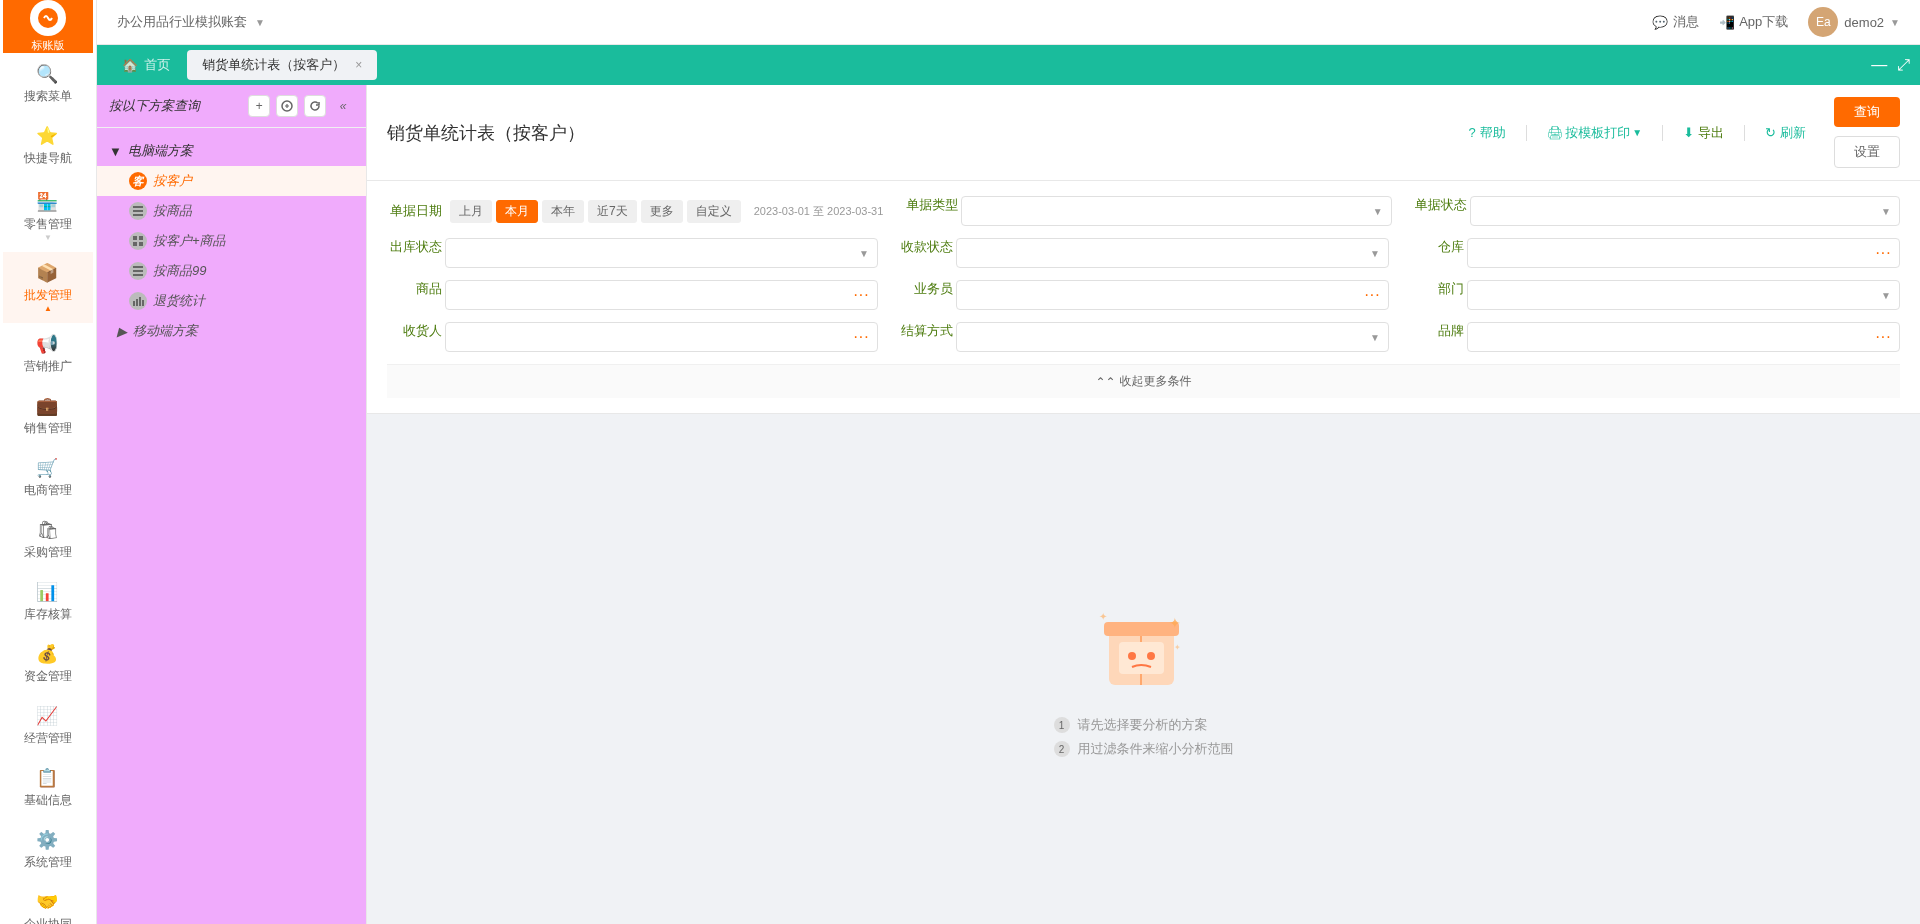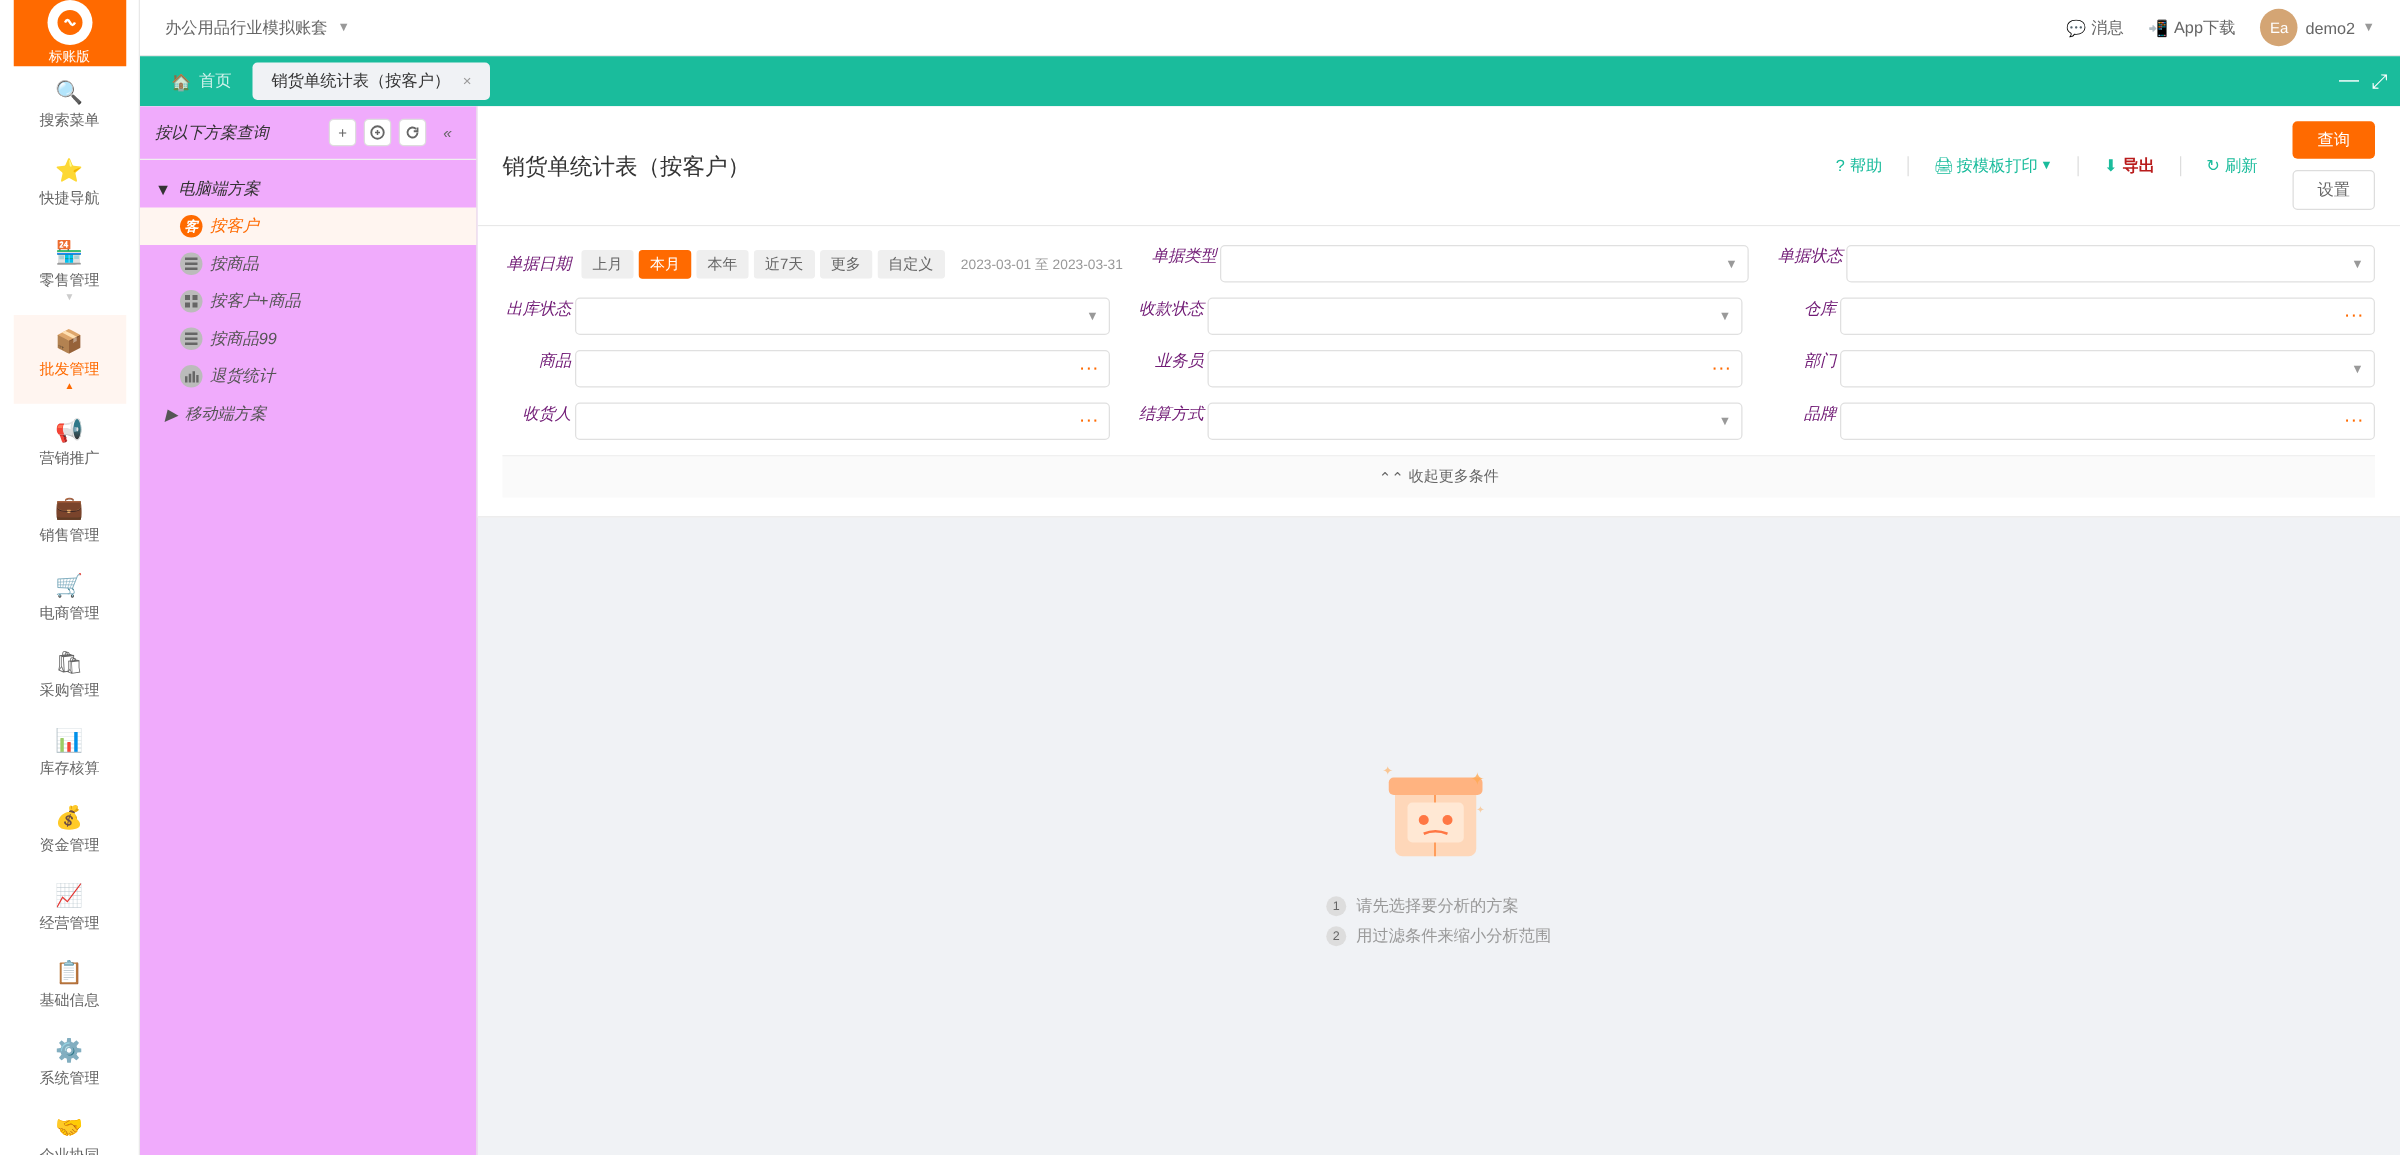--- a/index.html
+++ b/index.html
@@ -1,19 +1,19 @@
 <!DOCTYPE html>
 <html><head>
   <meta charset="utf-8">
   <style>
     * { margin: 0; padding: 0; box-sizing: border-box; }
     body { font-family: 'Microsoft YaHei', Arial, sans-serif; font-size: 13px; background: #f0f2f5; color: #333; width: 1920px; height: 924px; overflow: hidden; display: flex; }
 
     
-    .sidebar { width: 112px; background: #fff; display: flex; flex-direction: column; align-items: center; border-right: 1px solid #e8e8e8; height: 100vh; }
+    .sidebar { width: 97px; background: #fff; display: flex; flex-direction: column; align-items: center; border-right: 1px solid #e8e8e8; height: 100vh; }
     .sidebar-logo { width: 90px; height: 60px; background: #ff6a00; display: flex; flex-direction: column; align-items: center; justify-content: center; color: white; font-size: 11px; }
     .sidebar-logo .logo-icon { width: 36px; height: 36px; background: white; border-radius: 50%; display: flex; align-items: center; justify-content: center; margin-bottom: 2px; }
     .sidebar-logo .logo-icon svg { width: 24px; height: 24px; }
     .sidebar-item { width: 90px; padding: 10px 5px; display: flex; flex-direction: column; align-items: center; cursor: pointer; color: #666; font-size: 12px; border-bottom: none; }
     .sidebar-item.active { color: #ff6a00; background: #fff5f0; }
     .sidebar-item .s-icon { font-size: 18px; margin-bottom: 3px; }
     .sidebar-divider { width: 60px; height: 1px; background: #eee; margin: 2px 0; }
 
     
     .main-area { flex: 1; display: flex; flex-direction: column; height: 100vh; overflow: hidden; }
@@ -66,21 +66,21 @@
     .page-action-btn { display: flex; align-items: center; gap: 4px; font-size: 13px; color: #666; cursor: pointer; padding: 4px 8px; border-radius: 4px; }
     .page-action-divider { width: 1px; height: 16px; background: #ddd; }
     .primary-btn { background: #ff6a00; color: white; border: none; padding: 6px 20px; border-radius: 4px; cursor: pointer; font-size: 13px; }
     .secondary-btn { background: white; color: #666; border: 1px solid #ddd; padding: 6px 16px; border-radius: 4px; cursor: pointer; font-size: 13px; }
 
     
     .filter-area { background: #fff; padding: 15px 20px; border-bottom: 1px solid #e8e8e8; }
     .filter-row { display: flex; align-items: center; margin-bottom: 12px; gap: 20px; }
     .filter-row:last-child { margin-bottom: 0; }
     .filter-item { display: flex; align-items: flex-start; gap: 3px; flex: 1; }
-    .filter-label { font-size: 13px; color: #701a75; white-space: nowrap; min-width: 55px; text-align: right; font-style: italic; }
+    .filter-label { font-size: 13px; color: #4d7c0f; white-space: nowrap; min-width: 55px; text-align: right; }
     .filter-input { flex: 1; height: 30px; border: 1px solid #e0e0e0; border-radius: 4px; padding: 0 8px; font-size: 13px; color: #333; background: white; display: flex; align-items: center; justify-content: space-between; cursor: pointer; }
     .filter-select { flex: 1; height: 30px; border: 1px solid #e0e0e0; border-radius: 4px; padding: 0 8px; font-size: 13px; color: #333; background: white; display: flex; align-items: center; justify-content: space-between; cursor: pointer; position: relative; }
     .filter-dots { color: #ff6a00; font-size: 16px; cursor: pointer; }
     .filter-arrow { color: #999; font-size: 10px; }
 
     
     .date-filter-btns { display: flex; gap: 4px; align-items: center; }
     .date-btn { padding: 2px 8px; border-radius: 3px; font-size: 12px; cursor: pointer; border: 1px solid transparent; color: #666; }
     .date-btn.active { background: #ff6a00; color: white; border-color: #ff6a00; }
     .date-range { font-size: 11px; color: #999; margin-left: 5px; }
@@ -314,21 +314,21 @@
           </div>
           <div class="page-action-divider"></div>
           <div class="page-action-btn dropdown-with-arrow">
             <span style="color:#1abc9c;">🖨</span>
             <span style="color:#1abc9c;">按模板打印</span>
             <span style="color:#1abc9c;font-size:10px;">▼</span>
           </div>
           <div class="page-action-divider"></div>
           <div class="page-action-btn">
             <span style="color:#1abc9c;">⬇</span>
-            <span style="color:#b91c1c;font-weight:bold;">导出</span>
+            <span style="color:#4d7c0f;">导出</span>
           </div>
           <div class="page-action-divider"></div>
           <div class="page-action-btn">
             <span style="color:#1abc9c;">↻</span>
             <span style="color:#1abc9c;">刷新</span>
           </div>
           <div style="display:flex;flex-direction:column;gap:9px;margin-left:8px;">
             <button class="primary-btn">查询</button>
             <button class="secondary-btn">设置</button>
           </div>

